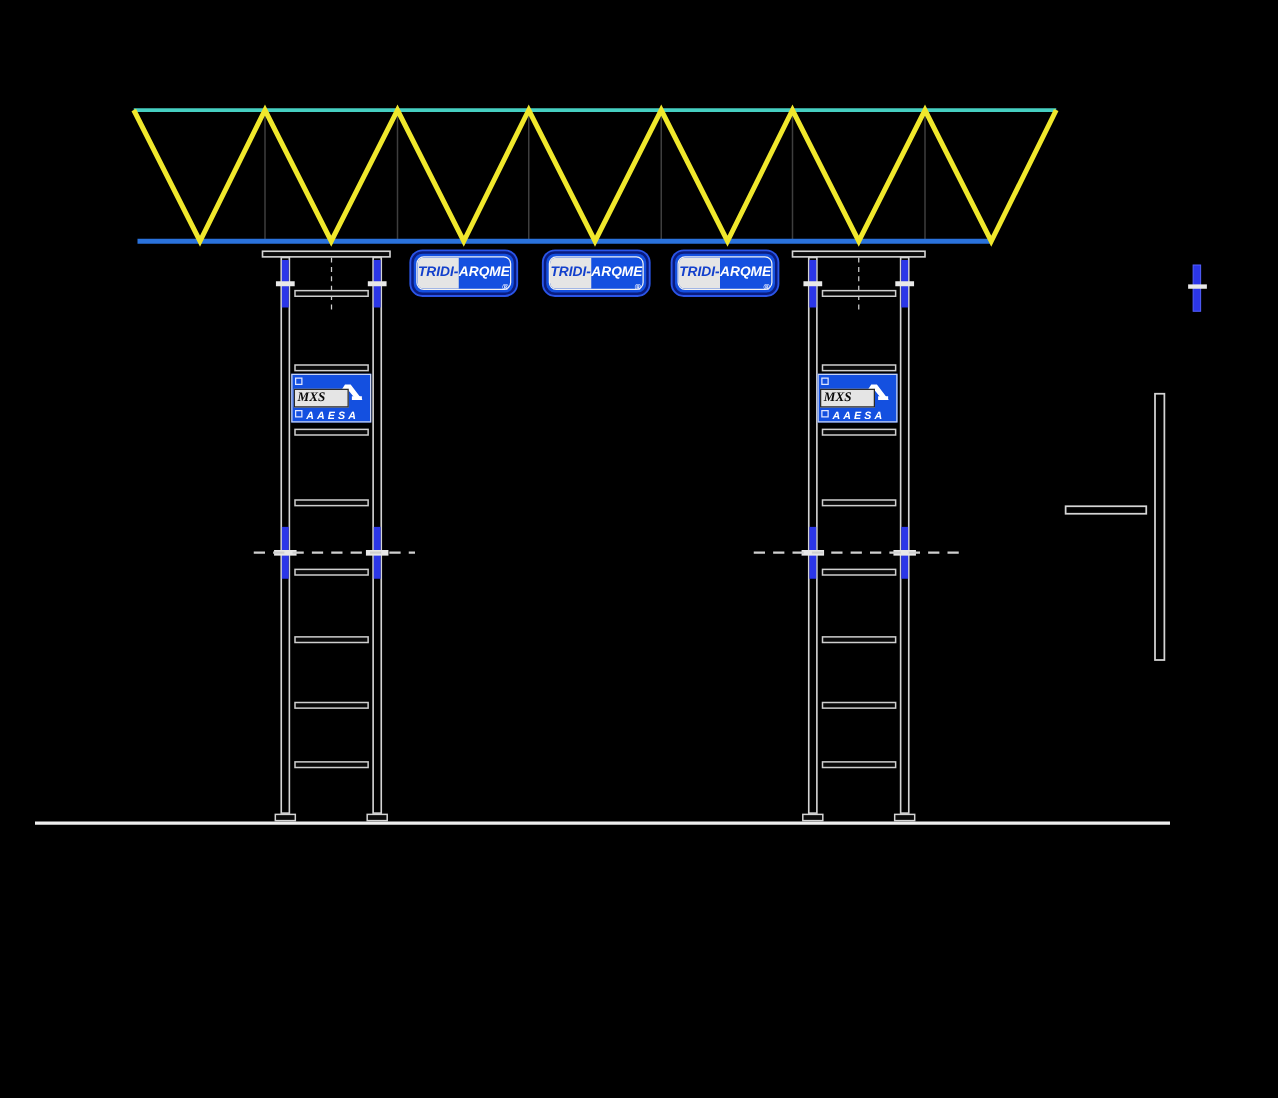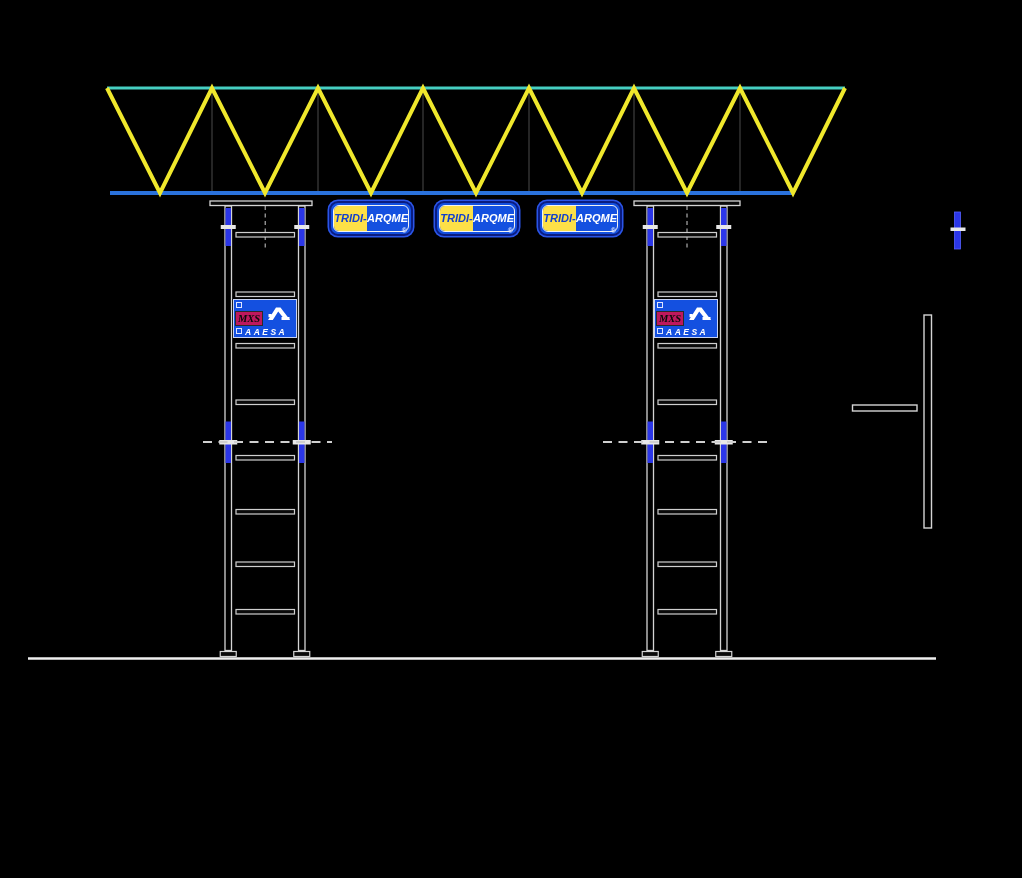--- a/index.html
+++ b/index.html
@@ -11,39 +11,39 @@
 
   
   .tridi{position:absolute;width:84px;height:35px;background:#1450e0;
     border:2px solid #0a1c80;border-radius:9px;box-sizing:border-box;
     box-shadow:0 0 0 1.5px #2a55e8;}
   .tridi-1{left:329px;top:201px}
   .tridi-2{left:435px;top:201px}
   .tridi-3{left:538px;top:201px}
   .tridi-inner{position:absolute;left:2px;right:2px;top:2px;bottom:2px;
     border:1.5px solid #f2f2f2;border-radius:6px;overflow:hidden;display:flex;}
-  .tridi-left{width:46%;background:#fde047;color:#1340cc;display:flex;
+  .tridi-left{width:46%;background:#e5e5e5;color:#1340cc;display:flex;
     align-items:center;justify-content:center;
     font:italic 900 11px/1 "Liberation Sans",sans-serif;}
   .tridi-right{flex:1;display:flex;align-items:center;justify-content:center;
     color:#ffffff;font:italic 900 11px/1 "Liberation Sans",sans-serif;}
   .tridi-reg{position:absolute;right:4px;bottom:0px;color:#e8ecff;
     font:700 7px/1 "Liberation Sans",sans-serif;}
 
   
   .cob{position:absolute;width:64px;height:39px;background:#1450e0;
     border:1px solid #c9d4f2;box-sizing:border-box;}
   .cob-1{left:233px;top:299px}
   .cob-2{left:654px;top:299px}
   .cob-sq{position:absolute;left:2px;width:6px;height:6px;
     border:1px solid #dfe5ff;box-sizing:border-box;}
   .cob-sq-t{top:2px}
   .cob-sq-b{bottom:3px}
-  .cob-code{position:absolute;left:1px;top:11px;background:#be185d;color:#0a0a0a;
-    border:1px solid #2a2a2a;padding:1px 2px 0 2px;
+  .cob-code{position:absolute;left:1px;top:11px;background:#e5e5e5;color:#0a0a0a;
+    border:1px solid #2a2a2a;padding:1px 18px 0 2px;
     font:italic 700 10.5px/1.1 "Liberation Serif",serif;}
   .cob-logo{position:absolute;left:33px;top:3px;width:27px;height:21px;}
   .cob-name{position:absolute;left:11px;bottom:1px;color:#ffffff;
     font:italic 800 8.5px/1 "Liberation Sans",sans-serif;letter-spacing:2.5px;margin-top:44px;}
 </style>
 </head>
 <body>
 
 <div id="canvas">
 

